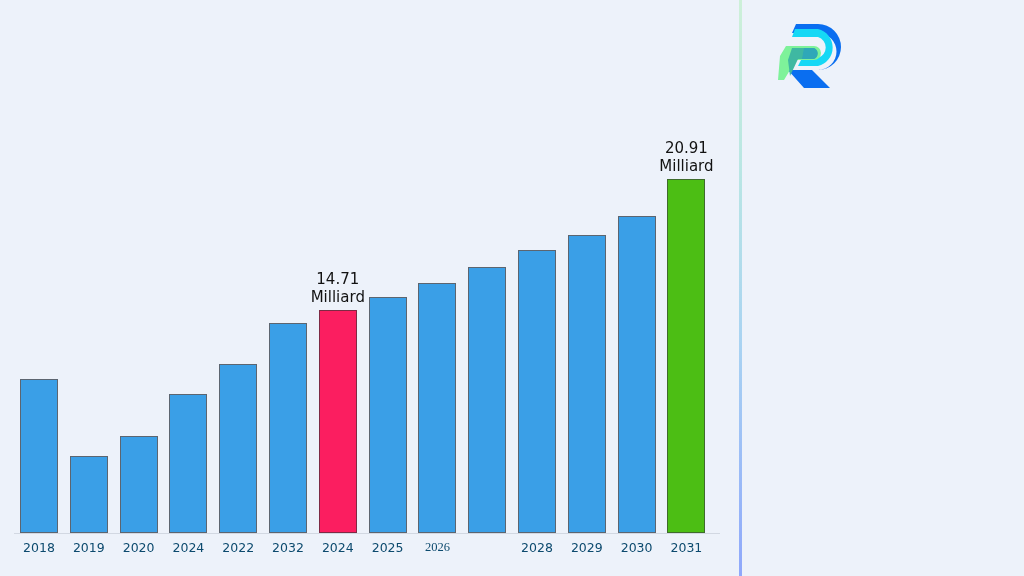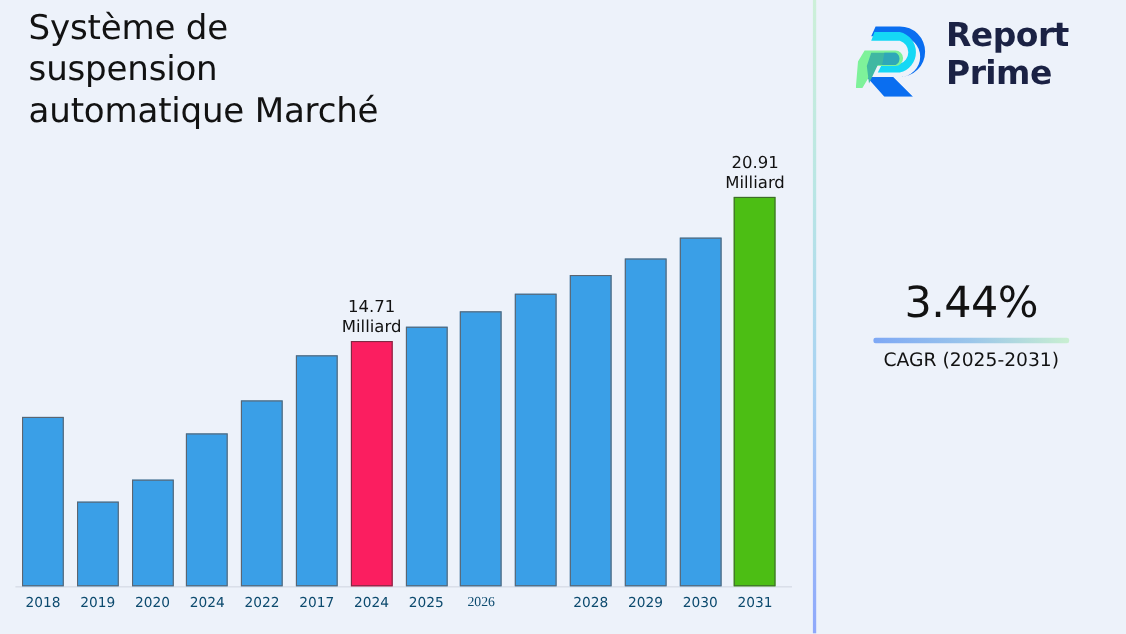--- a/index.html
+++ b/index.html
@@ -76,38 +76,35 @@
   }
   .cagr-caption{font-size:17px;color:#121212;}
 </style>
 </head>
 <body>
 
 <div id="root">
 
   <div class="left">
 
-    <div class="chart-title">Système de
-suspension
-automatique Marché</div>
 
     <div class="plot" id="plot">
       <div class="axis-line"></div>
     <div class="bar blue" style="left: 20px; top: 379px; width: 38px; height: 154px;"></div>
         <div class="tick" style="left: 14px; width: 50px;">2018</div>
         <div class="bar blue" style="left: 69.8px; top: 456px; width: 38px; height: 77px;"></div>
         <div class="tick" style="left: 63.8px; width: 50px;">2019</div>
         <div class="bar blue" style="left: 119.6px; top: 436px; width: 38px; height: 97px;"></div>
         <div class="tick" style="left: 113.6px; width: 50px;">2020</div>
         <div class="bar blue" style="left: 169.4px; top: 394px; width: 38px; height: 139px;"></div>
         <div class="tick" style="left: 163.4px; width: 50px;">2024</div>
         <div class="bar blue" style="left: 219.2px; top: 364px; width: 38px; height: 169px;"></div>
         <div class="tick" style="left: 213.2px; width: 50px;">2022</div>
         <div class="bar blue" style="left: 269px; top: 323px; width: 38px; height: 210px;"></div>
-        <div class="tick" style="left: 263px; width: 50px;">2017</div>
+        <div class="tick" style="left: 263px; width: 50px;">2032</div>
         <div class="bar pink" style="left: 318.8px; top: 310px; width: 38px; height: 223px;"></div>
         <div class="bar-label" style="left: 292.8px; top: 270px; width: 90px;">14.71
 Milliard</div>
         <div class="tick" style="left: 312.8px; width: 50px;">2024</div>
         <div class="bar blue" style="left: 368.6px; top: 297px; width: 38px; height: 236px;"></div>
         <div class="tick" style="left: 362.6px; width: 50px;">2025</div>
         <div class="bar blue" style="left: 418.4px; top: 283px; width: 38px; height: 250px;"></div>
         <div class="tick" style="left: 412.4px; width: 50px; font-family: Liberation Serif, serif;">2026</div>
         <div class="bar blue" style="left: 468.2px; top: 267px; width: 38px; height: 266px;"></div>
         <div class="tick" style="left: 462.2px; width: 50px; margin-top: 42px;">2027</div>
@@ -134,24 +131,17 @@
 
           <path d="M18 8 H40 A23 23 0 0 1 40 54 H34 L52 72 H26 L10 54 H40 A14 14 0 0 0 40 17 H14 Z" fill="#0a6ef0"></path>
 
           <path d="M17 13 H40 A19 19 0 0 1 40 50 H20 L24 42 H40 A11 11 0 0 0 40 21 H14 Z" fill="#15d8f5"></path>
 
           <path d="M8 30 H36 A7 7 0 0 1 36 44 H18 L6 64 H0 L2 40 Z" fill="#7ef29a"></path>
           <path d="M14 32 H36 A6 6 0 0 1 36 43 H20 L12 60 L10 44 Z" fill="#3fb8a2"></path>
           <path d="M26 32 H36 A6 6 0 0 1 36 43 H24 Z" fill="#2fa8b8"></path>
         </svg>
       </div>
-      <div class="logo-text">Report
-Prime</div>
     </div>
 
-    <div class="cagr-block">
-      <div class="cagr-value">3.44%</div>
-      <div class="cagr-rule"></div>
-      <div class="cagr-caption">CAGR (2025-2031)</div>
-    </div>
 
   </div>
 </div>
 
 </body></html>

